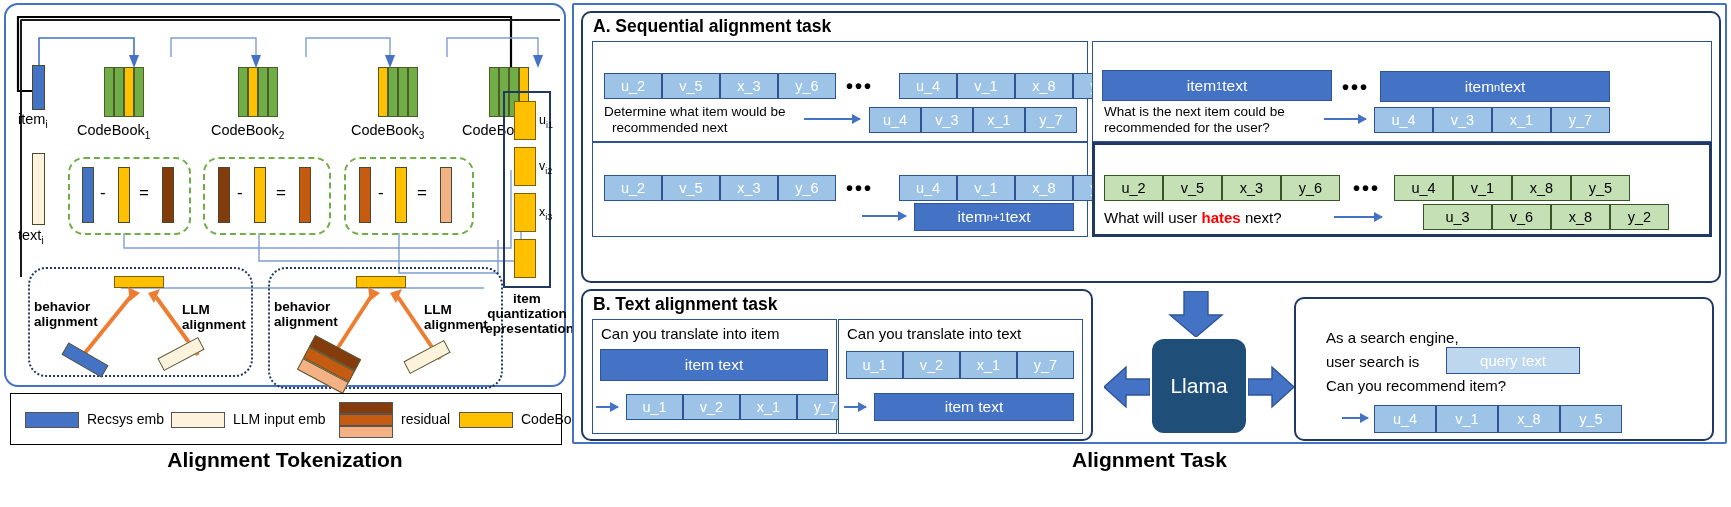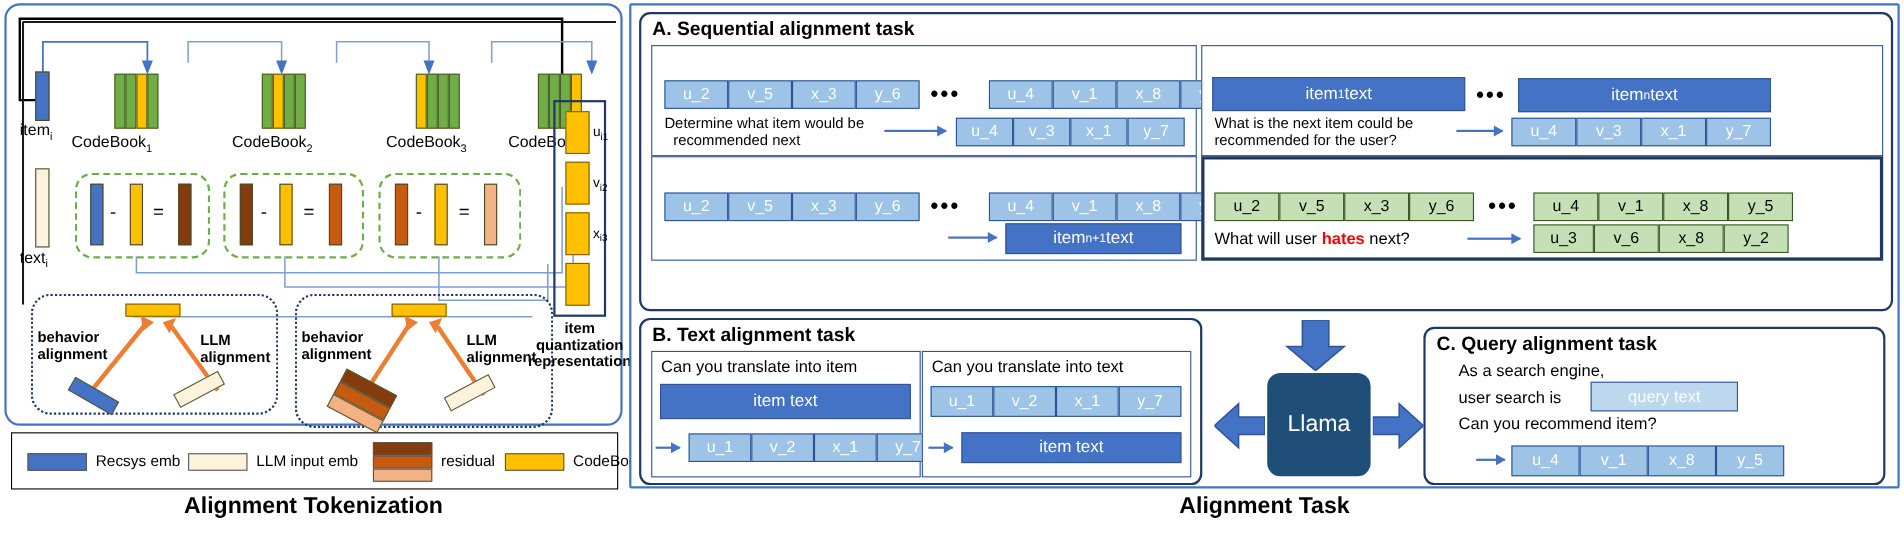--- a/index.html
+++ b/index.html
@@ -162,21 +162,21 @@
   <div class="abs cb-label" style="left:12px; top:222px;">
     <span>text</span><sub>i</sub>
   </div>
 
   <div class="cb-group" style="left:98px; top:62px;">
     <div class="cb-cell cb-green"></div>
     <div class="cb-cell cb-green"></div>
     <div class="cb-cell cb-yellow"></div>
     <div class="cb-cell cb-green"></div>
   </div>
-  <div class="cb-label" style="left:59px; top:117px;">
+  <div class="cb-label" style="left:71px; top:117px;">
     <span>CodeBook</span><sub>1</sub>
   </div>
 
   <div class="cb-group" style="left:232px; top:62px;">
     <div class="cb-cell cb-green"></div>
     <div class="cb-cell cb-yellow"></div>
     <div class="cb-cell cb-green"></div>
     <div class="cb-cell cb-green"></div>
   </div>
   <div class="cb-label" style="left:205px; top:117px;">
@@ -388,21 +388,21 @@
     <div class="tok green" style="width:59px;height:26px;">u_4</div>
     <div class="tok green" style="width:59px;height:26px;">v_1</div>
     <div class="tok green" style="width:59px;height:26px;">x_8</div>
     <div class="tok green" style="width:59px;height:26px;">y_5</div>
   </div>
   <div class="prompt" style="left:530px; top:204px; font-size:15px;">
     <span>What will user </span><span class="hl-red">hates</span><span> next?</span>
   </div>
   <div class="arrow-r" style="left:760px; top:211px; width:48px;"></div>
   <div class="tokrow" style="left:820px; top:199px;">
-    <div class="tok green" style="width:55px;height:26px;">u_3</div>
+    <div class="tok green" style="width:69px;height:26px;margin-left:29px;">u_3</div>
     <div class="tok green" style="width:59px;height:26px;">v_6</div>
     <div class="tok green" style="width:59px;height:26px;">x_8</div>
     <div class="tok green" style="width:59px;height:26px;">y_2</div>
   </div>
 
   <div class="taskbox" style="left:7px; top:284px; width:512px; height:152px;"></div>
   <div class="task-title" style="left:19px; top:289px;">B. Text alignment task</div>
 
   <div class="subbox" style="left:18px; top:314px; width:245px; height:115px;"></div>
   <div class="prompt" style="left:27px; top:320px; font-size:15px;">Can you translate into item</div>
@@ -431,21 +431,20 @@
   </svg>
   <div id="llama" style="left:578px; top:334px; width:94px; height:94px;">Llama</div>
   <svg class="blockarrow" style="left:530px; top:360px; width:46px; height:44px;">
     <path d="M 46 14 L 22 14 L 22 2 L 0 22 L 22 42 L 22 30 L 46 30 Z" fill="#4472c4" stroke="#2f5597" stroke-width="1.4"></path>
   </svg>
   <svg class="blockarrow" style="left:674px; top:360px; width:46px; height:44px;">
     <path d="M 0 14 L 24 14 L 24 2 L 46 22 L 24 42 L 24 30 L 0 30 Z" fill="#4472c4" stroke="#2f5597" stroke-width="1.4"></path>
   </svg>
 
   <div class="taskbox" style="left:720px; top:292px; width:420px; height:144px;"></div>
-  <div class="task-title" style="left:732px; top:297px;">C. Query alignment task</div>
   <div class="prompt" style="left:752px; top:324px; font-size:15px;">As a search engine,</div>
   <div class="prompt" style="left:752px; top:348px; font-size:15px;">user search is</div>
   <div class="querybar" style="left:872px; top:342px; width:134px; height:27px;">query text</div>
   <div class="prompt" style="left:752px; top:372px; font-size:15px;">Can you recommend item?</div>
   <div class="arrow-r" style="left:768px; top:412px; width:26px;"></div>
   <div class="tokrow" style="left:800px; top:400px;">
     <div class="tok" style="width:62px;height:28px;">u_4</div>
     <div class="tok" style="width:62px;height:28px;">v_1</div>
     <div class="tok" style="width:62px;height:28px;">x_8</div>
     <div class="tok" style="width:62px;height:28px;">y_5</div>

